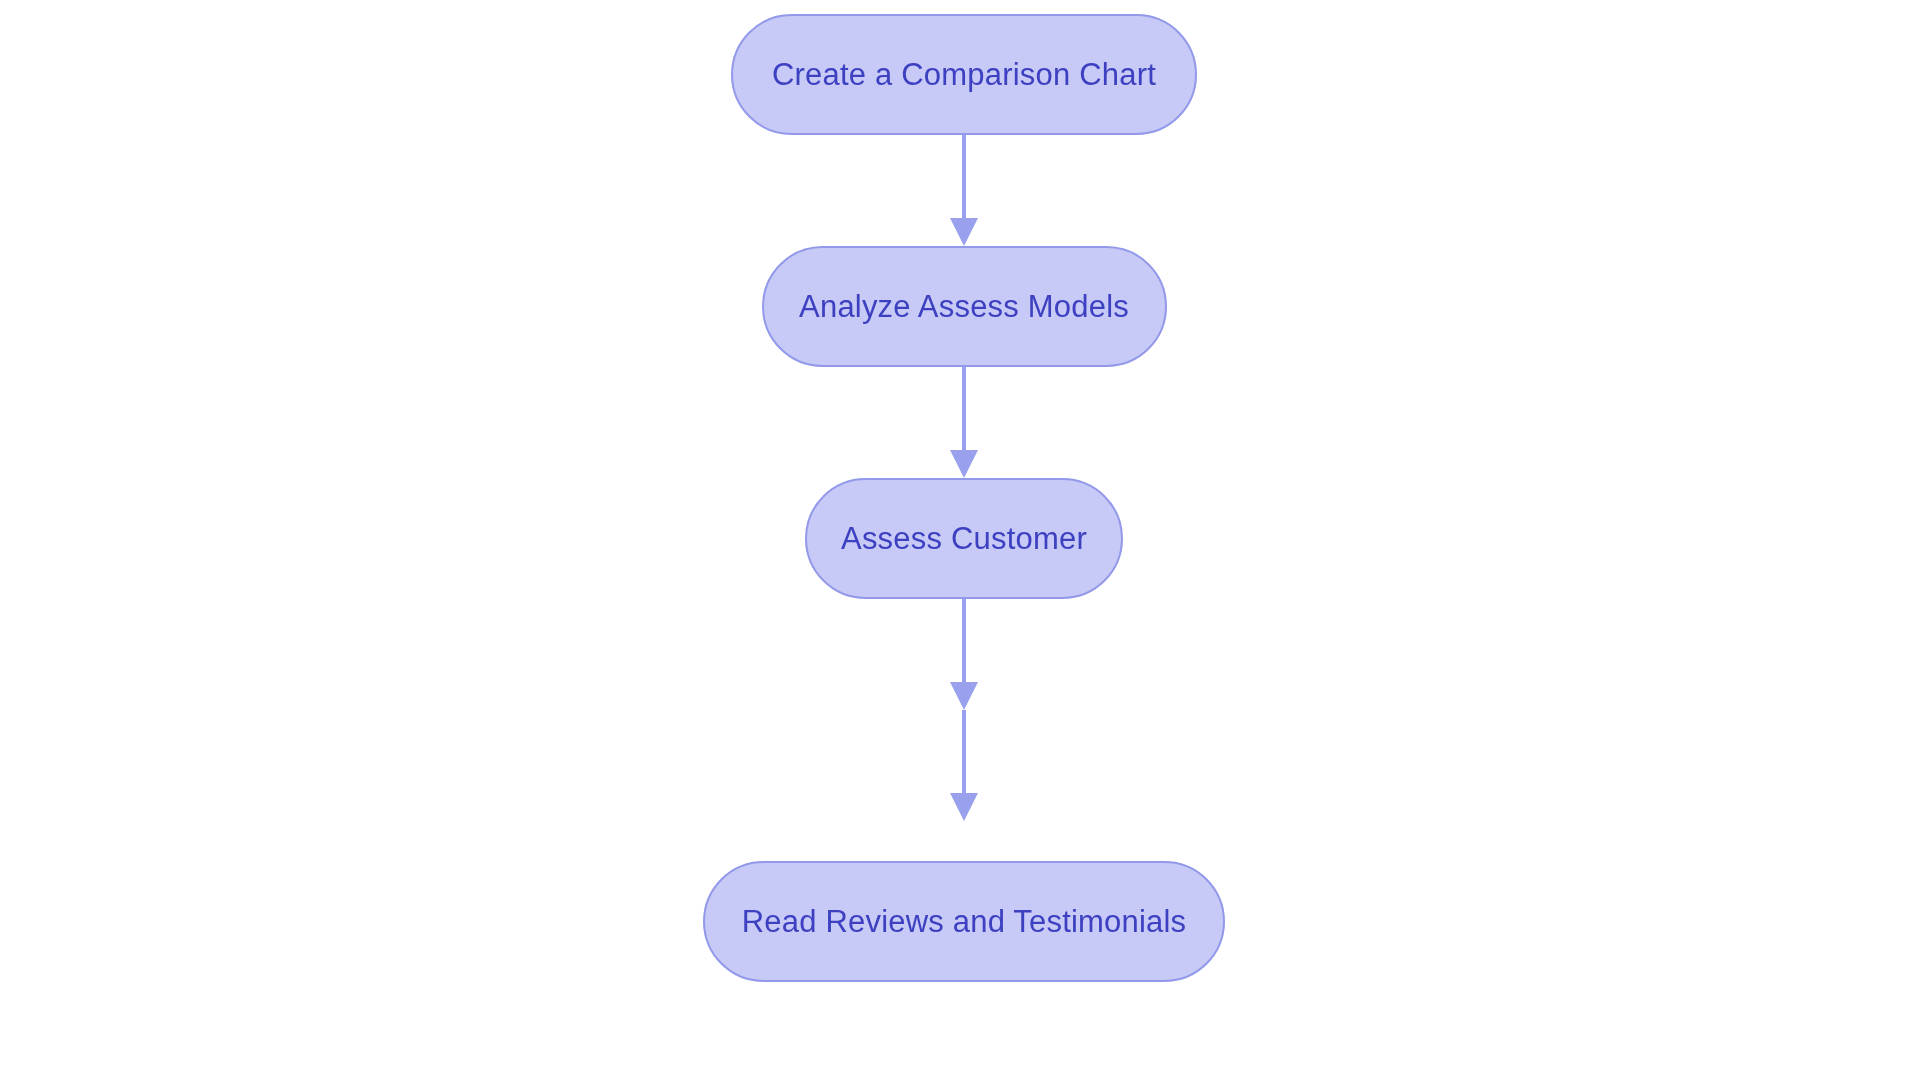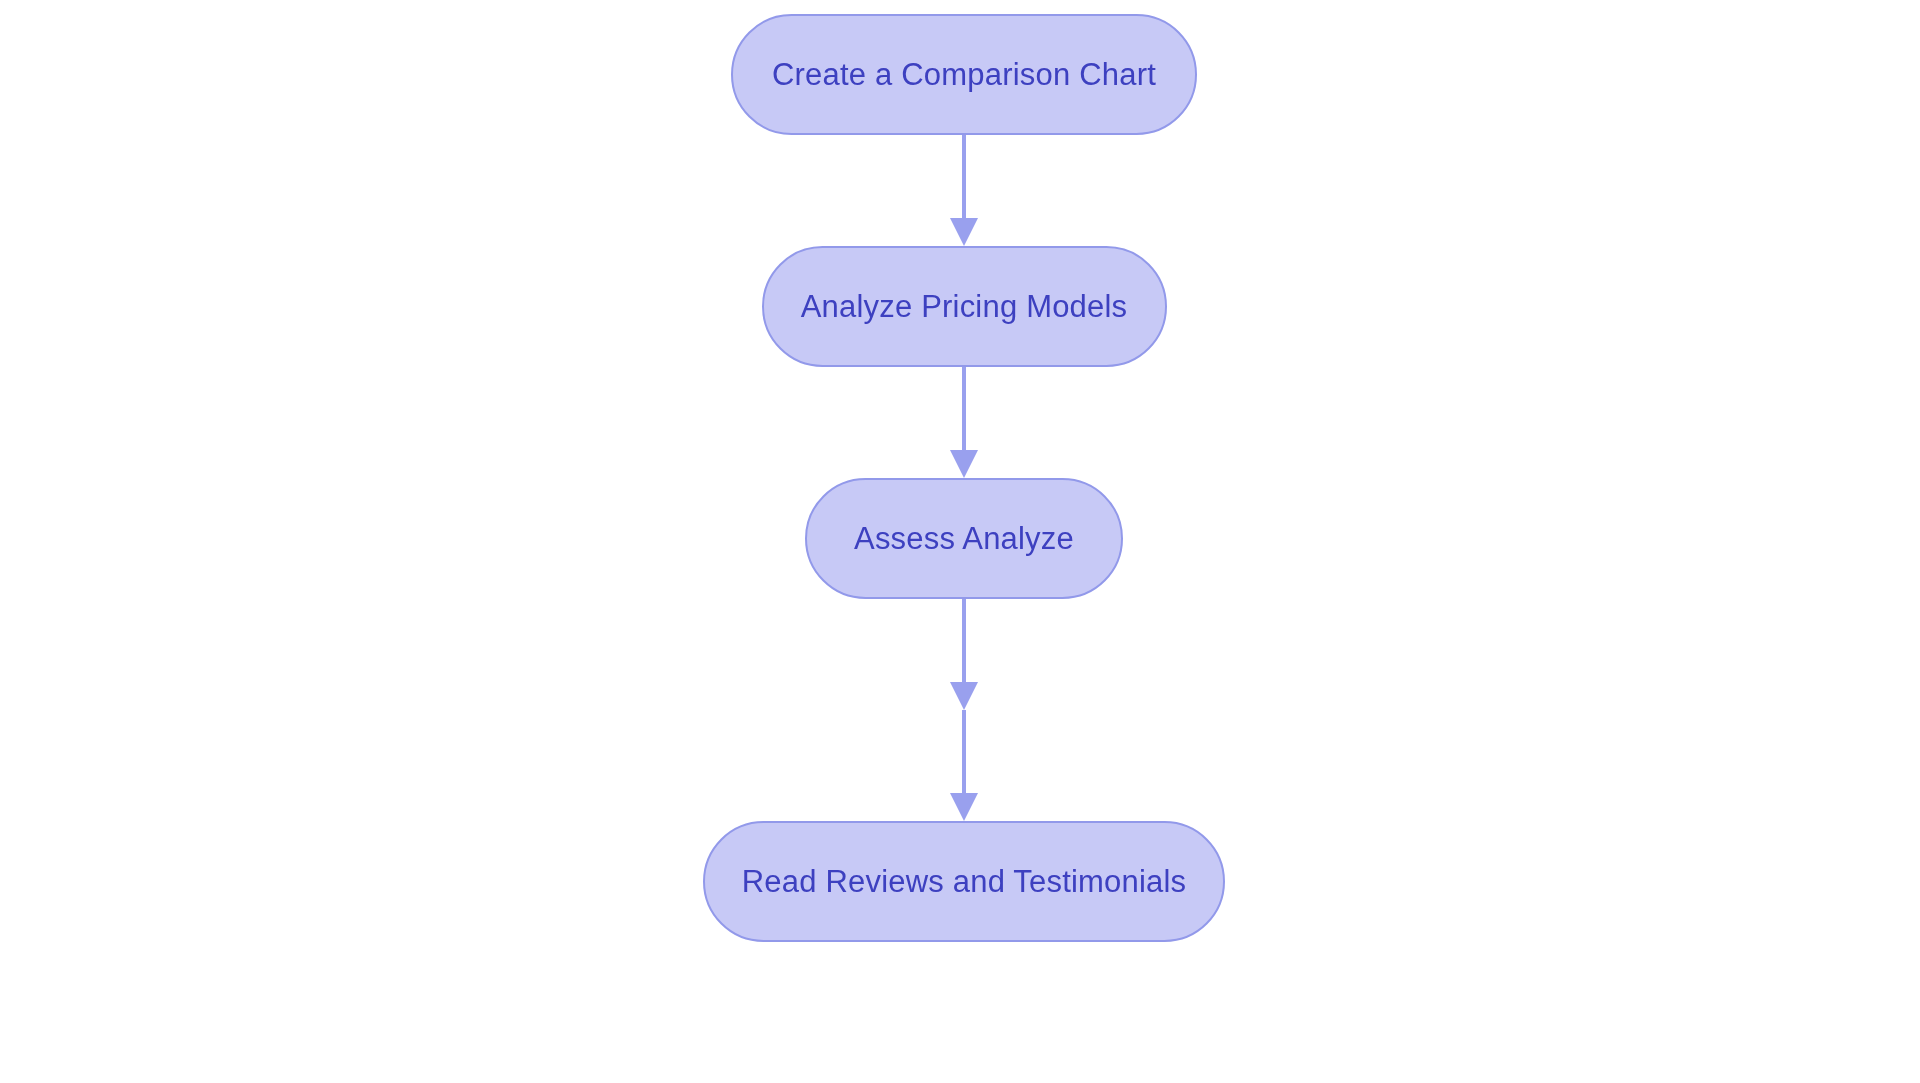--- a/index.html
+++ b/index.html
@@ -40,21 +40,21 @@
   .node span{
     color:var(--node-text);
     font-size:31px;
     letter-spacing:0.2px;
     white-space:nowrap;
   }
   .n1{width:466px;}
   .n2{width:405px;}
   .n3{width:318px;}
   .n4{width:565px;}
-  .n5{width:522px;}
+  .n5{width:522px;margin-top:40px;}
   .connector{
     height:111px;
     flex:0 0 auto;
     display:flex;
     flex-direction:column;
     align-items:center;
   }
   .connector .line{
     width:4px;
     flex:1 1 auto;
@@ -75,30 +75,30 @@
   <div class="node n1">
     <span>Create a Comparison Chart</span>
   </div>
 
   <div class="connector">
     <div class="line"></div>
     <div class="head"></div>
   </div>
 
   <div class="node n2">
-    <span>Analyze Pricing Models</span>
+    <span>Analyze Assess Models</span>
   </div>
 
   <div class="connector">
     <div class="line"></div>
     <div class="head"></div>
   </div>
 
   <div class="node n3">
-    <span>Assess Analyze</span>
+    <span>Assess Customer</span>
   </div>
 
   <div class="connector">
     <div class="line"></div>
     <div class="head"></div>
   </div>
 
 
   <div class="connector">
     <div class="line"></div>

